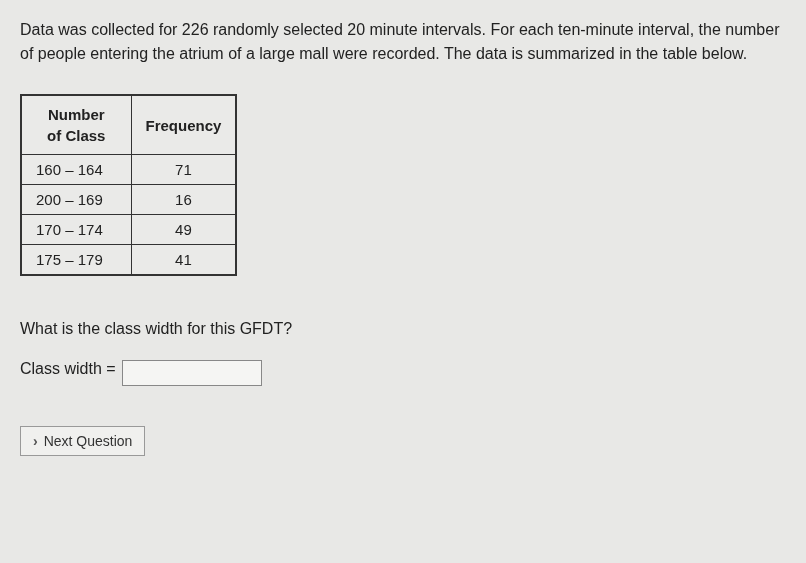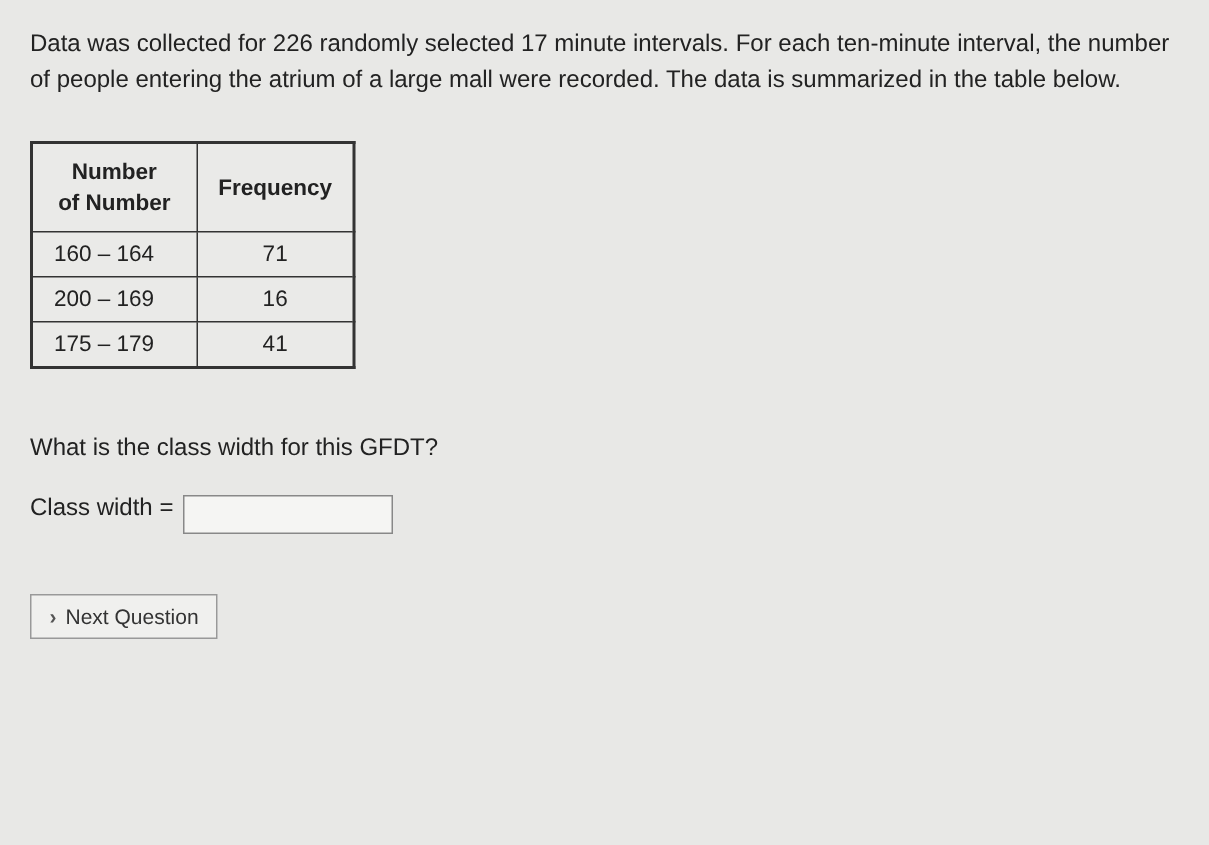--- a/index.html
+++ b/index.html
@@ -84,40 +84,44 @@
     .chevron {
       font-weight: bold;
       color: #555;
     }
   </style>
 </head>
 <body>
 
 
 
-<p class="problem-text">Data was collected for 226 randomly selected 17 minute intervals. For each ten-minute interval, the number of people entering the atrium of a large mall were recorded. The data is summarized in the table below.</p>
+<p class="problem-text">Data was collected for 226 randomly selected 20 minute intervals. For each ten-minute interval, the number of people entering the atrium of a large mall were recorded. The data is summarized in the table below.</p>
 
 <table class="freq-table">
   <thead>
     <tr>
       <th>
         <span>Number</span><br>
-        <span>of Number</span>
+        <span>of Class</span>
       </th>
       <th>Frequency</th>
     </tr>
   </thead>
   <tbody>
     <tr>
       <td>160 – 164</td>
       <td>71</td>
     </tr>
     <tr>
       <td>200 – 169</td>
       <td>16</td>
+    </tr>
+    <tr>
+      <td>170 – 174</td>
+      <td>49</td>
     </tr>
     <tr>
       <td>175 – 179</td>
       <td>41</td>
     </tr>
   </tbody>
 </table>
 
 <p class="question-text">What is the class width for this GFDT?</p>
 

